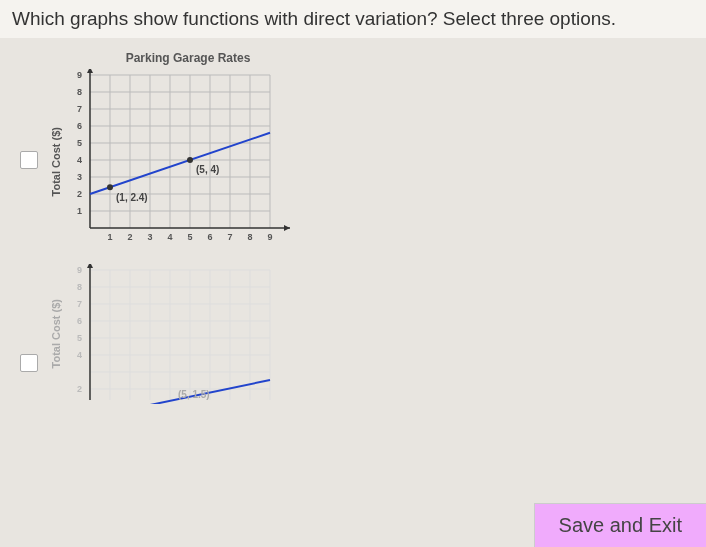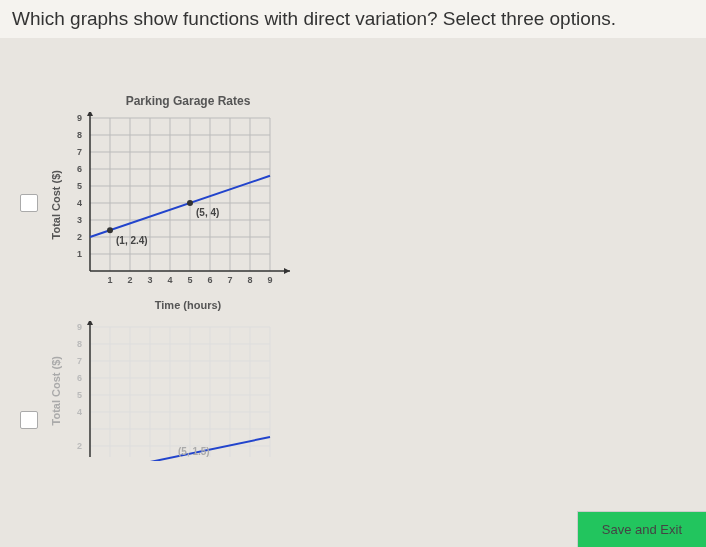--- a/index.html
+++ b/index.html
@@ -11,23 +11,22 @@
       position: relative;
       overflow: hidden;
     }
     .question {
       padding: 8px 12px;
       font-size: 19px;
       color: #333;
       background: #f5f3ef;
     }
     .content {
-      padding: 24px 20px;
+      padding: 13px 20px;
       background: #e8e5e0;
-      margin-top: 32px;
     }
     .chart-block {
       display: flex;
       align-items: flex-start;
       margin-bottom: 10px;
     }
     .checkbox {
       width: 18px;
       height: 18px;
       border: 1px solid #aaa;
@@ -74,23 +73,23 @@
     .axis-line { stroke: #333; stroke-width: 1.5; }
     .data-line { stroke: #2244cc; stroke-width: 2; fill: none; }
     .tick-label { font-size: 9px; fill: #555; font-weight: bold; }
     .point-label { font-size: 10px; fill: #444; font-weight: bold; }
     .point { fill: #333; }
     .arrow { fill: #333; }
     .save-bar {
       position: absolute;
       bottom: 0;
       right: 0;
-      background: #22c55e;
+      background: #f0abfc;
       padding: 10px 24px;
-      font-size: 13px;
+      font-size: 20px;
       color: #444;
       border-top: 1px solid #ccc;
       border-left: 1px solid #ccc;
     }
     .faded .grid-line { stroke: #ddd; }
     .faded .tick-label { fill: #bbb; }
     .faded .ylabel, .faded .chart-title, .faded .point-label { color: #aaa; fill: #aaa; }
   </style>
 </head>
 <body>
@@ -155,21 +154,20 @@
             <text class="tick-label" x="180" y="165" text-anchor="middle">9</text>
 
             <line class="data-line" x1="0" y1="119" x2="180" y2="57.8"></line>
             <circle class="point" cx="20" cy="112.2" r="3"></circle>
             <circle class="point" cx="100" cy="85" r="3"></circle>
             <text class="point-label" x="26" y="126">(1, 2.4)</text>
             <text class="point-label" x="106" y="98">(5, 4)</text>
           </g>
         </svg>
       </div>
-      <div class="xlabel">Time (hours)</div>
     </div>
   </div>
 
   <div class="chart-block faded">
     <div class="checkbox" style="margin-top:90px;"></div>
     <div class="chart-wrap">
       <div class="chart-row">
         <div class="ylabel">Total Cost ($)</div>
         <svg class="chart-svg" width="230" height="140">
           <g transform="translate(24,6)">

